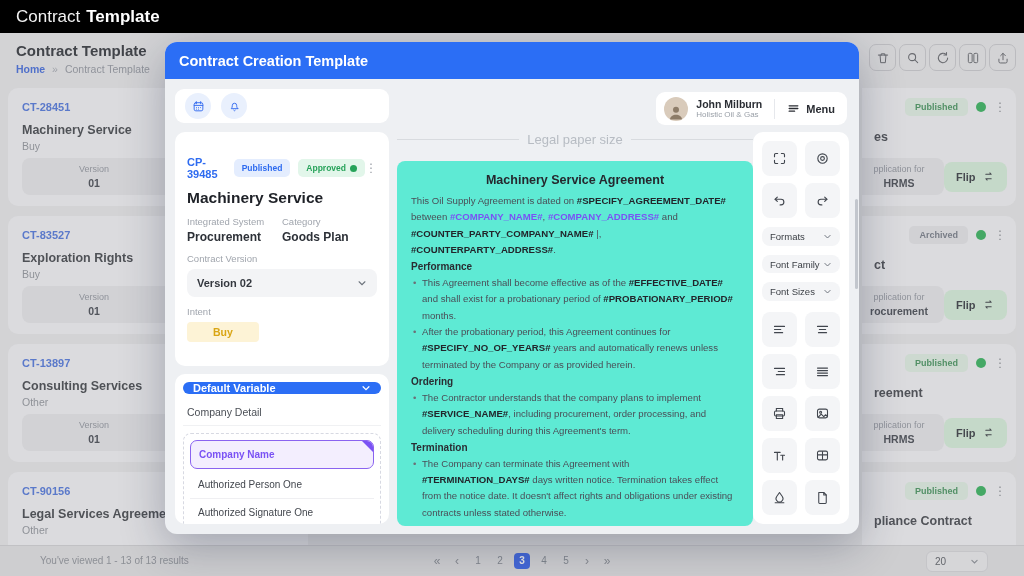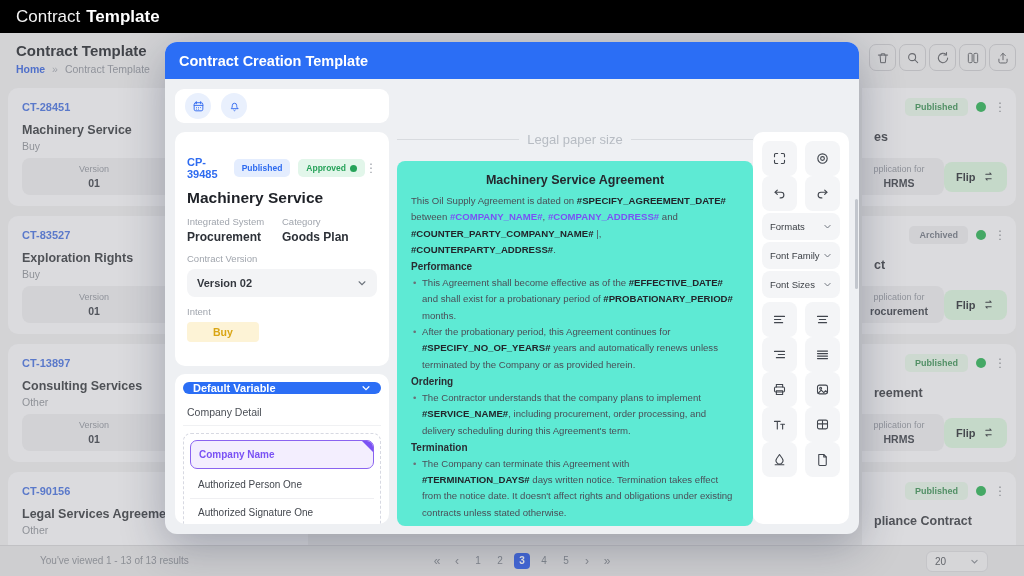--- a/index.html
+++ b/index.html
@@ -122,21 +122,21 @@
   .seg-n { color:#4a4e57; }
   .seg-b { color:#22252b; font-weight:700; }
   .seg-p { color:#7a52f4; font-weight:700; }
   .doc-h { font-size:10px; font-weight:700; color:#2a2d33; line-height:1.7; }
   .doc-ul { list-style:none; }
   .doc-ul li { position:relative; padding-left:11px; font-size:9.6px; line-height:1.7; color:#4a4e57; }
   .doc-ul li::before { content:"•"; position:absolute; left:2px; color:#6c7077; }
   .mid-scroll { position:absolute; right:-7px; top:40px; width:3px; height:110px; background:#c9cdd3; border-radius:2px; }
 
   
-  .col-right { position:absolute; right:10px; top:53px; bottom:10px; width:96px; background:#fff; border-radius:10px; padding:9px 9px; display:flex; flex-direction:column; gap:0; }
+  .col-right { position:absolute; right:10px; top:53px; bottom:10px; width:96px; background:#fff; border-radius:10px; padding:9px 9px; display:flex; flex-direction:column; gap:7px; }
   .tb-row { display:flex; gap:8px; }
   .tb-btn { width:35px; height:35px; background:#f4f5f7; border:none; border-radius:8px; display:flex; align-items:center; justify-content:center; color:#41464e; }
   .tb-btn svg { width:15px; height:15px; }
   .tb-select { height:27px; background:#f4f5f7; border-radius:8px; display:flex; align-items:center; justify-content:space-between; padding:0 8px; font-size:9.5px; color:#3c4046; margin-top:2px; }
   .tb-select svg { width:9px; height:9px; color:#6c727b; }
   .modal-scroll { position:absolute; right:1px; top:120px; width:3px; height:90px; background:#c2c6cd; border-radius:2px; }
 </style>
 </head>
 <body>
 
@@ -341,20 +341,39 @@
           </svg>
       </div>
       <div class="circ-ic">
         <svg viewBox="0 0 24 24" fill="none" stroke="currentColor" stroke-width="1.8" stroke-linecap="round" stroke-linejoin="round">
             <path d="M18 16H6c1.4-1.5 2-3.2 2-6a4 4 0 1 1 8 0c0 2.8.6 4.5 2 6Z"></path>
             <path d="M10.5 19a1.8 1.8 0 0 0 3 0"></path>
           </svg>
       </div>
     </div>
 
+    <div class="user-card">
+      <div class="avatar">
+        <svg viewBox="0 0 24 24" fill="currentColor">
+            <circle cx="12" cy="9" r="4"></circle>
+            <path d="M4 22c0-4 4-6.5 8-6.5s8 2.5 8 6.5z"></path>
+          </svg>
+      </div>
+      <div>
+        <div class="u-name">John Milburn</div>
+        <div class="u-org">Holistic Oil &amp; Gas</div>
+      </div>
+      <div class="u-div"></div>
+      <div class="menu-btn">
+        <svg viewBox="0 0 24 24" fill="none" stroke="currentColor" stroke-width="2.4" stroke-linecap="round">
+            <path d="M4 7h16M4 12h16M4 17h10"></path>
+          </svg>
+        <span>Menu</span>
+      </div>
+    </div>
 
     <div class="col-left">
       <div class="info-card">
         <div class="code-row">
           <span class="cp-code">CP-39485</span>
           <span class="pill pill-pub">Published</span>
           <span class="pill pill-appr">
             <span>Approved</span>
             <span class="dot"></span>
           </span>

